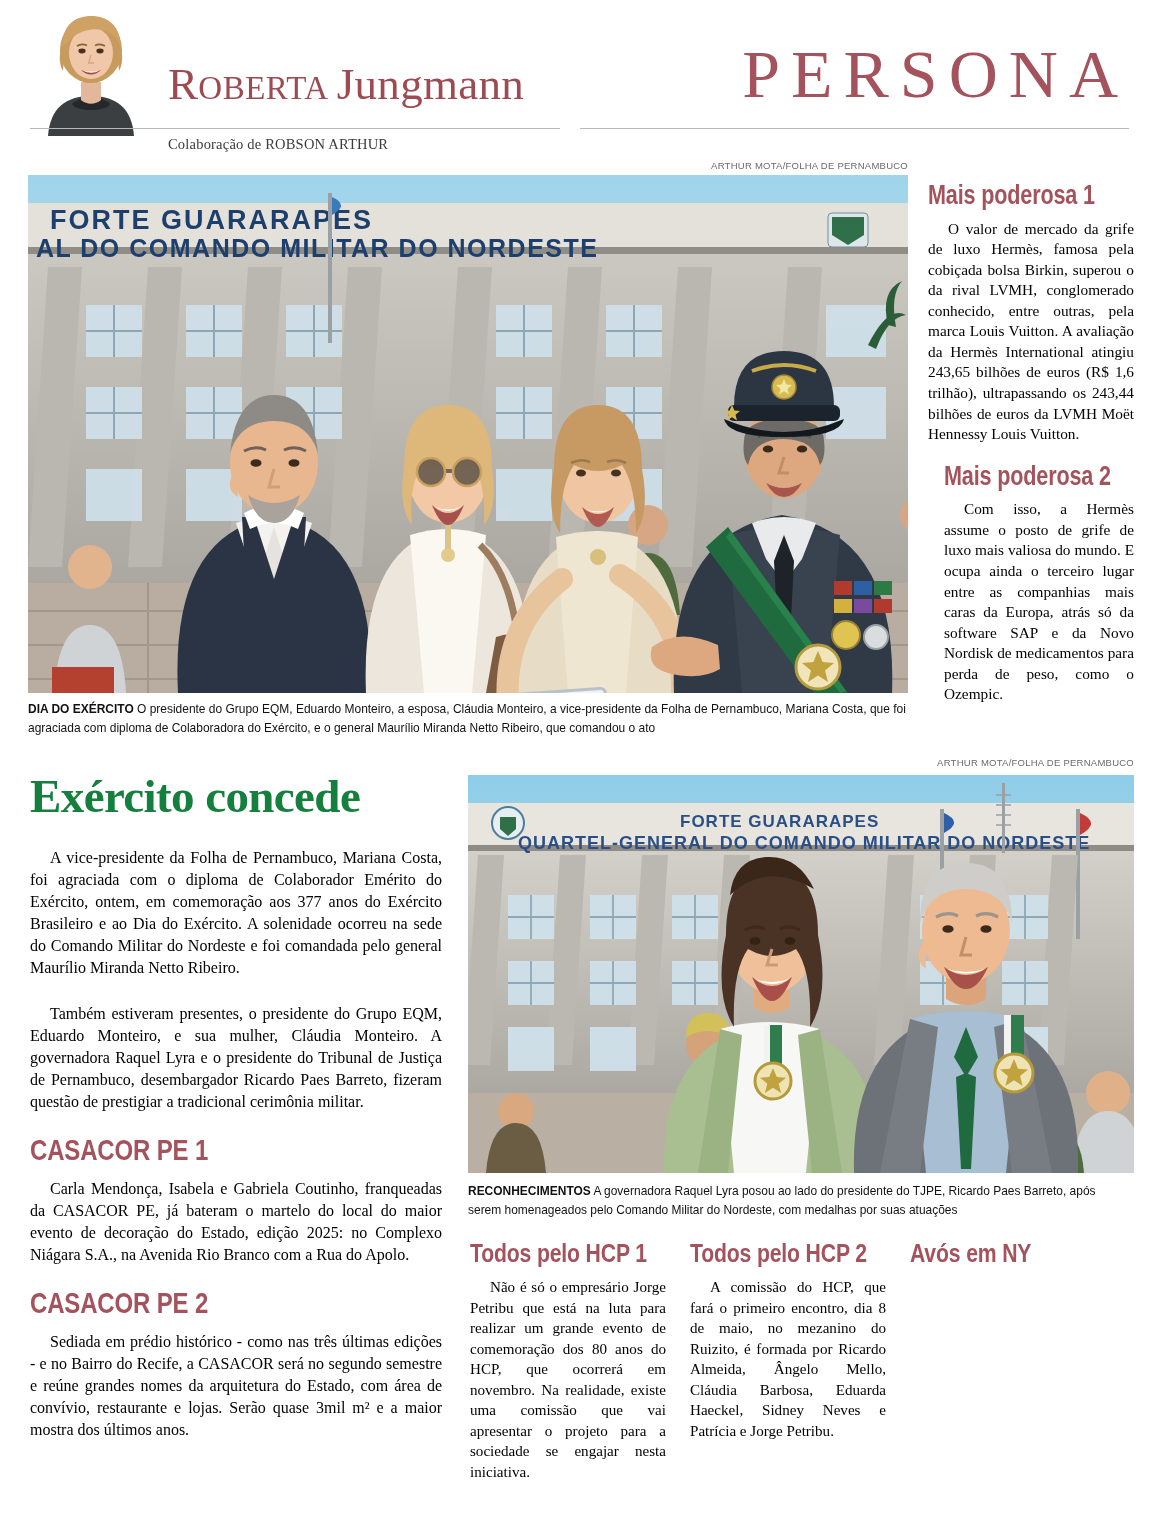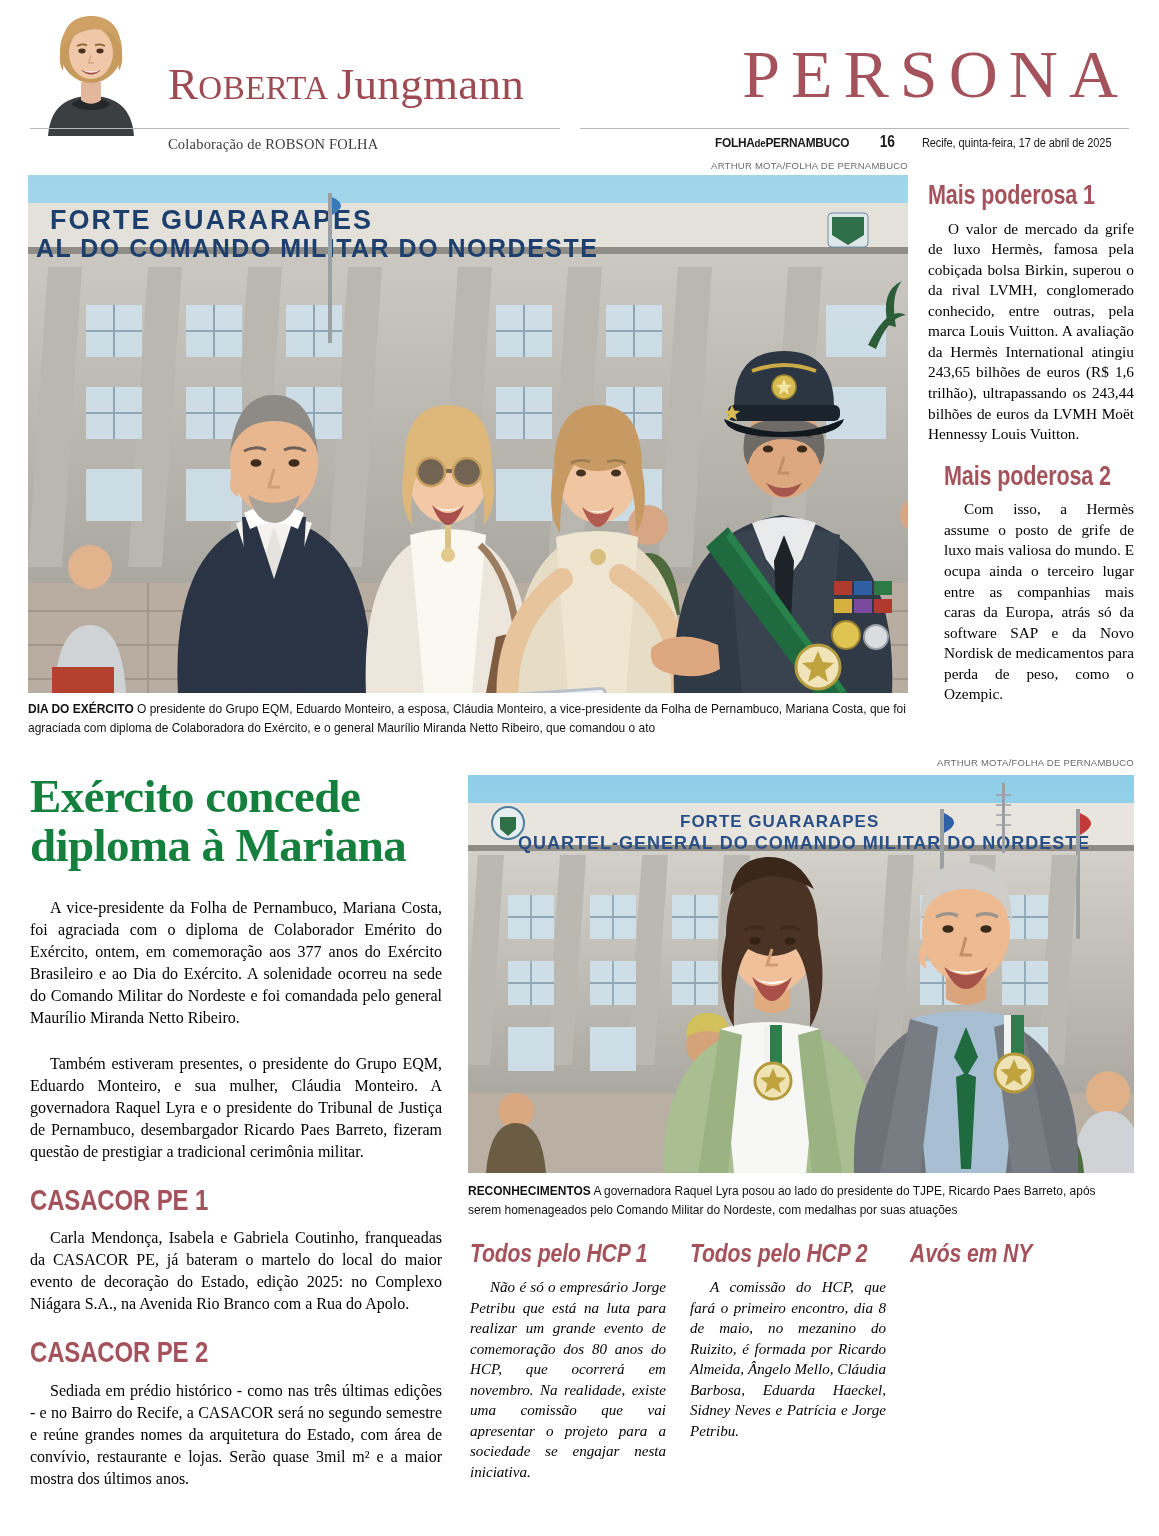--- a/index.html
+++ b/index.html
@@ -154,21 +154,21 @@
   .photo-two {
     position: absolute; left: 468px; top: 775px;
     width: 666px; height: 398px;
     overflow: hidden; background: #bcd4e6;
   }
   .credit-two { position: absolute; right: 25px; top: 757px; width: 300px; }
   .cap-two { position: absolute; left: 468px; top: 1182px; width: 672px; }
 
   
   .colrow { position: absolute; top: 1240px; left: 470px; display: flex; gap: 24px; }
-  .col { width: 196px; font-style: italic; }
+  .col { width: 196px; }
   .col .kicker { font-size: 26.5px; margin-bottom: 10px; }
   .col .body-text { font-size: 15.1px; line-height: 1.36; }
 
   
   .ph { display:block; }
 </style>
 </head>
 <body>
 
 <div class="page">
@@ -204,29 +204,24 @@
       </svg>
     </div>
 
     <div class="byline-name">
       <span class="cap">R</span><span class="sc">OBERTA</span><span class="cap" style="margin-left:8px;">Jungmann</span>
     </div>
 
     <div class="rule-left"></div>
     <div class="rule-right"></div>
 
-    <div class="collab">Colaboração de ROBSON FOLHA</div>
+    <div class="collab">Colaboração de ROBSON ARTHUR</div>
 
     <div class="persona">PERSONA</div>
 
-    <div class="flagline">
-      <span class="flag-name"><span>FOLHA</span><span class="lw">de</span><span>PERNAMBUCO</span></span>
-      <span class="flag-page">16</span>
-      <span class="flag-date">Recife, quinta-feira, 17 de abril de 2025</span>
-    </div>
   </div>
 
   <div class="credit credit-main">ARTHUR MOTA/FOLHA DE PERNAMBUCO</div>
 
   <div class="photo-main">
     <svg class="ph" width="880" height="518" viewBox="0 0 880 518" aria-hidden="true">
       <defs>
         <linearGradient id="sky1" x1="0" y1="0" x2="0" y2="1">
           <stop offset="0%" stop-color="#9fd4ea"></stop>
             <stop offset="100%" stop-color="#d9eef6"></stop>
@@ -431,21 +426,20 @@
     </div>
     <div style="margin-top:18px;margin-left:16px;">
       <div class="kicker">Mais poderosa 2</div>
       <p class="body-text">Com isso, a Hermès assume o posto de grife de luxo mais valiosa do mundo. E ocupa ainda o terceiro lugar entre as companhias mais caras da Europa, atrás só da software SAP e da Novo Nordisk de medicamentos para perda de peso, como o Ozempic.</p>
     </div>
   </div>
 
   <div class="feature">
     <h1 class="headline">
       <span>Exército concede</span><br>
-      <span>diploma à Mariana</span>
     </h1>
     <p class="body-text">A vice-presidente da Folha de Pernambuco, Mariana Costa, foi agraciada com o diploma de Colaborador Emérito do Exército, ontem, em comemoração aos 377 anos do Exército Brasileiro e ao Dia do Exército. A solenidade ocorreu na sede do Comando Militar do Nordeste e foi comandada pelo general Maurílio Miranda Netto Ribeiro.</p>
     <p class="body-text">Também estiveram presentes, o presidente do Grupo EQM, Eduardo Monteiro, e sua mulher, Cláudia Monteiro. A governadora Raquel Lyra e o presidente do Tribunal de Justiça de Pernambuco, desembargador Ricardo Paes Barreto, fizeram questão de prestigiar a tradicional cerimônia militar.</p>
 
     <div class="kicker">CASACOR PE 1</div>
     <p class="body-text">Carla Mendonça, Isabela e Gabriela Coutinho, franqueadas da CASACOR PE, já bateram o martelo do local do maior evento de decoração do Estado, edição 2025: no Complexo Niágara S.A., na Avenida Rio Branco com a Rua do Apolo.</p>
 
     <div class="kicker">CASACOR PE 2</div>
     <p class="body-text">Sediada em prédio histórico - como nas três últimas edições - e no Bairro do Recife, a CASACOR será no segundo semestre e reúne grandes nomes da arquitetura do Estado, com área de convívio, restaurante e lojas. Serão quase 3mil m² e a maior mostra dos  últimos anos.</p>
   </div>

